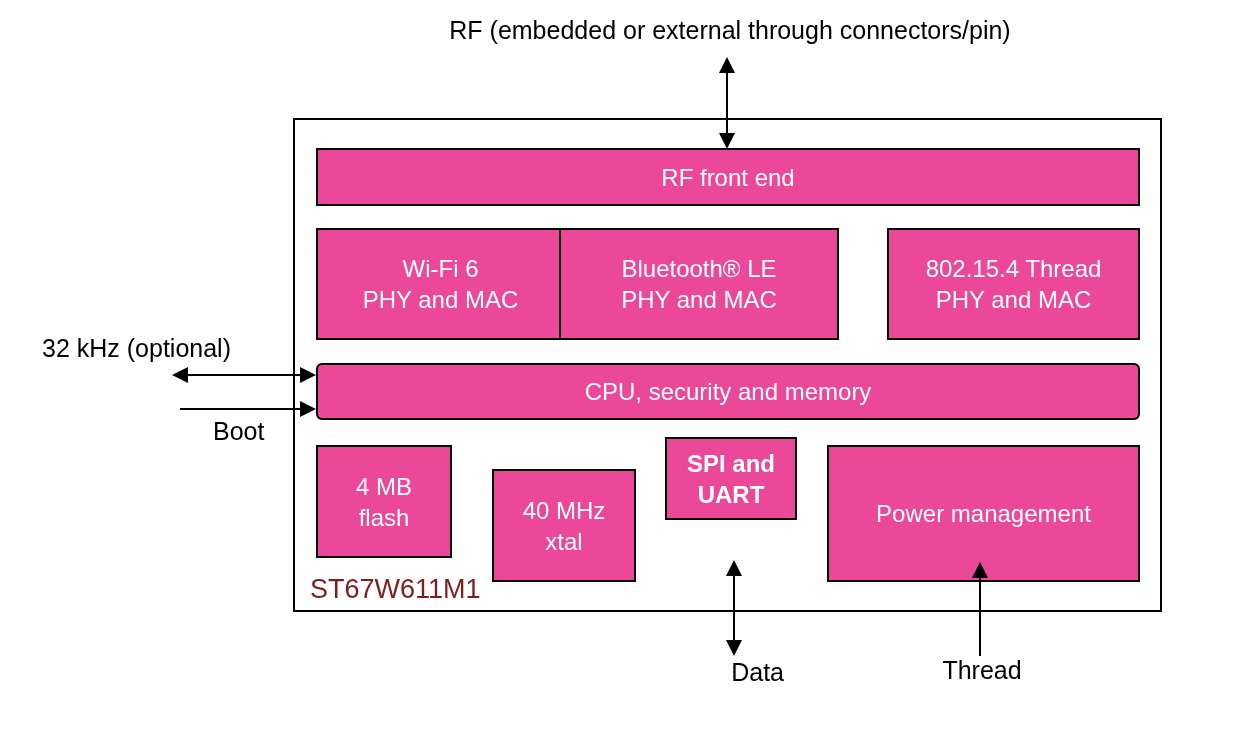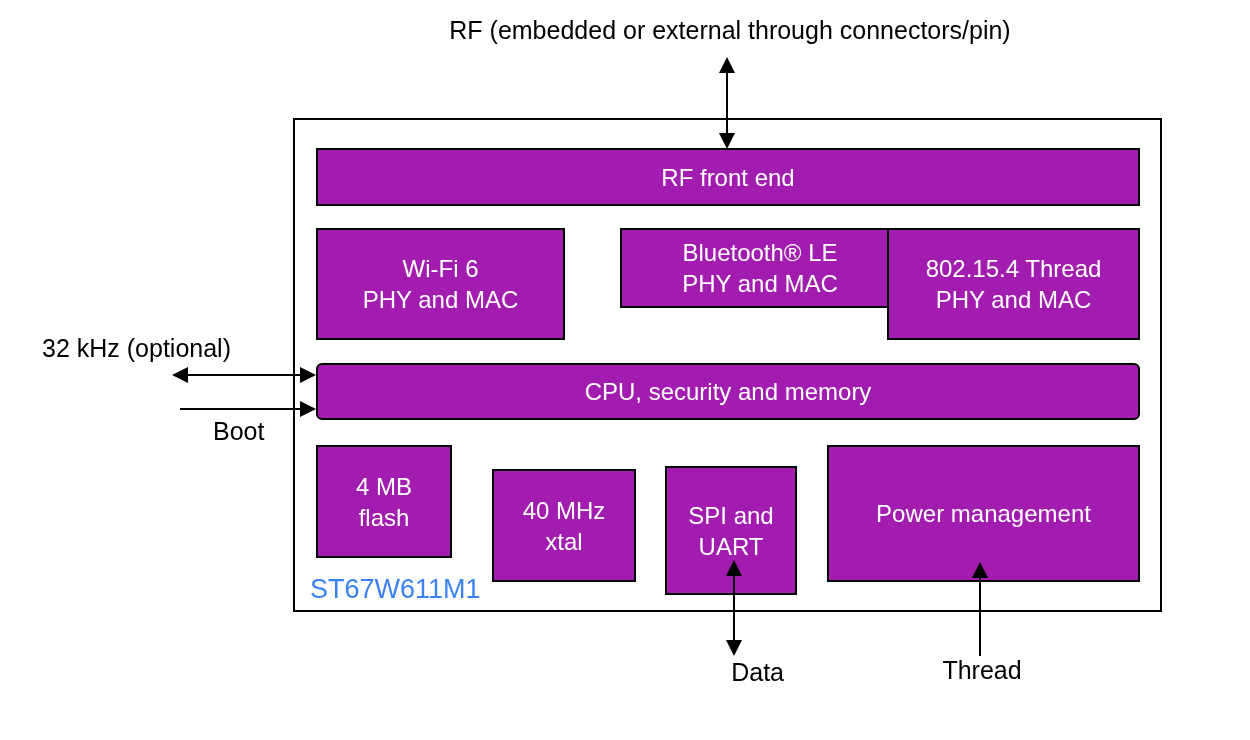--- a/index.html
+++ b/index.html
@@ -15,21 +15,21 @@
   .outer-box {
     position: absolute;
     left: 293px; top: 118px;
     width: 869px; height: 494px;
     border: 2px solid #000000;
     box-sizing: border-box;
     background: #ffffff;
   }
   .block {
     position: absolute;
-    background: #a21caf;
+    background: #ec4899;
     border: 2px solid #000000;
     box-sizing: border-box;
     display: flex;
     flex-direction: column;
     align-items: center;
     justify-content: center;
     color: #ffffff;
     font-size: 24px;
     line-height: 31px;
     text-align: left;
@@ -37,21 +37,21 @@
   .ext-label {
     position: absolute;
     font-size: 25px;
     color: #000000;
     white-space: nowrap;
   }
   .chip-label {
     position: absolute;
     left: 310px; top: 574px;
     font-size: 27px;
-    color: #3b82f6;
+    color: #7f1d1d;
   }
   .arrows {
     position: absolute;
     left: 0; top: 0;
     width: 1250px; height: 740px;
     pointer-events: none;
   }
   .arrows line { stroke:#000000; stroke-width:2; }
   .arrows polygon { fill:#000000; }
 </style>
@@ -66,21 +66,21 @@
 
   <div class="block" style="left:316px; top:148px; width:824px; height:58px;">
     <span>RF front end</span>
   </div>
 
   <div class="block" style="left:316px; top:228px; width:249px; height:112px;">
     <span>Wi-Fi 6</span>
     <span>PHY and MAC</span>
   </div>
 
-  <div class="block" style="left:620px; top:228px; width:280px; height:80px;">
+  <div class="block" style="left:559px; top:228px; width:280px; height:112px;">
     <span>Bluetooth® LE</span>
     <span>PHY and MAC</span>
   </div>
 
   <div class="block" style="left:887px; top:228px; width:253px; height:112px;">
     <span>802.15.4 Thread</span>
     <span>PHY and MAC</span>
   </div>
 
   <div class="block" style="left:316px; top:363px; width:824px; height:57px;border-radius:6px;">
@@ -90,21 +90,21 @@
   <div class="block" style="left:316px; top:445px; width:136px; height:113px;">
     <span>4 MB</span>
     <span>flash</span>
   </div>
 
   <div class="block" style="left:492px; top:445px; width:144px; height:113px;margin-top:24px;">
     <span>40 MHz</span>
     <span>xtal</span>
   </div>
 
-  <div class="block" style="left:665px; top:466px; width:132px; height:129px;">
+  <div class="block" style="left:665px; top:437px; width:132px; height:83px;font-weight:bold;">
     <span>SPI and</span>
     <span>UART</span>
   </div>
 
   <div class="block" style="left:827px; top:445px; width:313px; height:137px;">
     <span>Power management</span>
   </div>
 
   <div class="chip-label">ST67W611M1</div>
 

